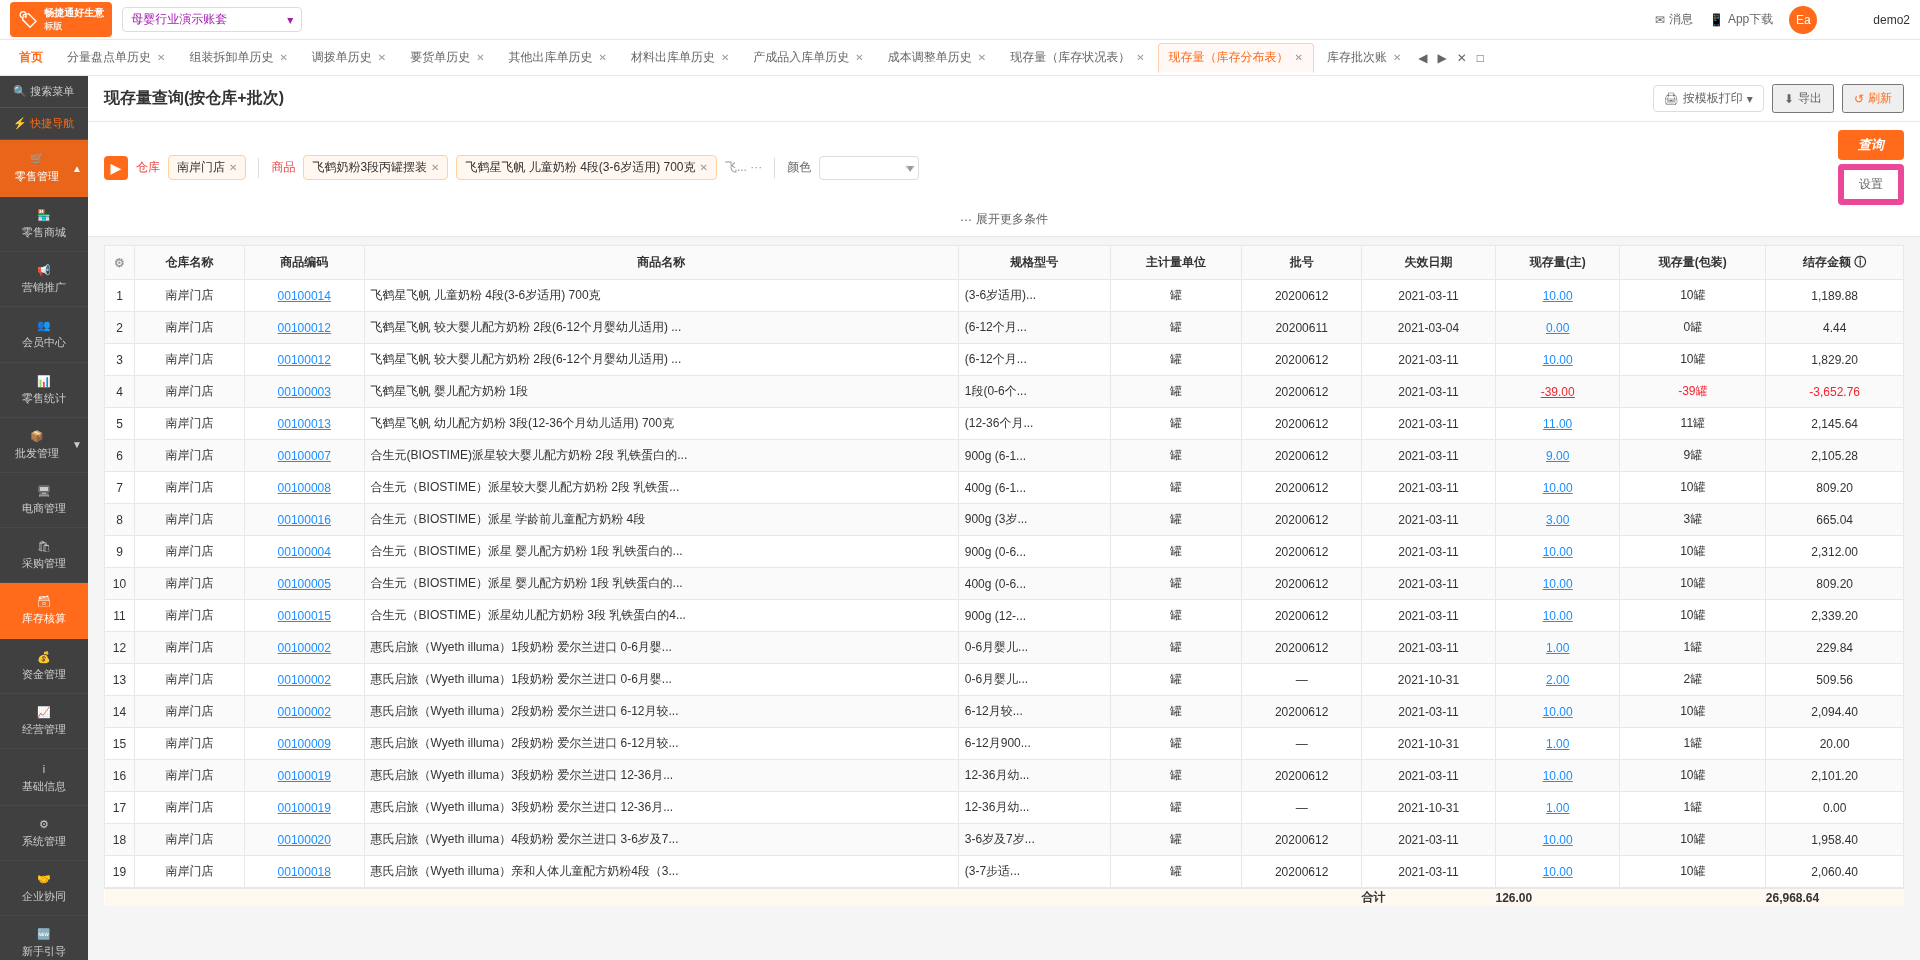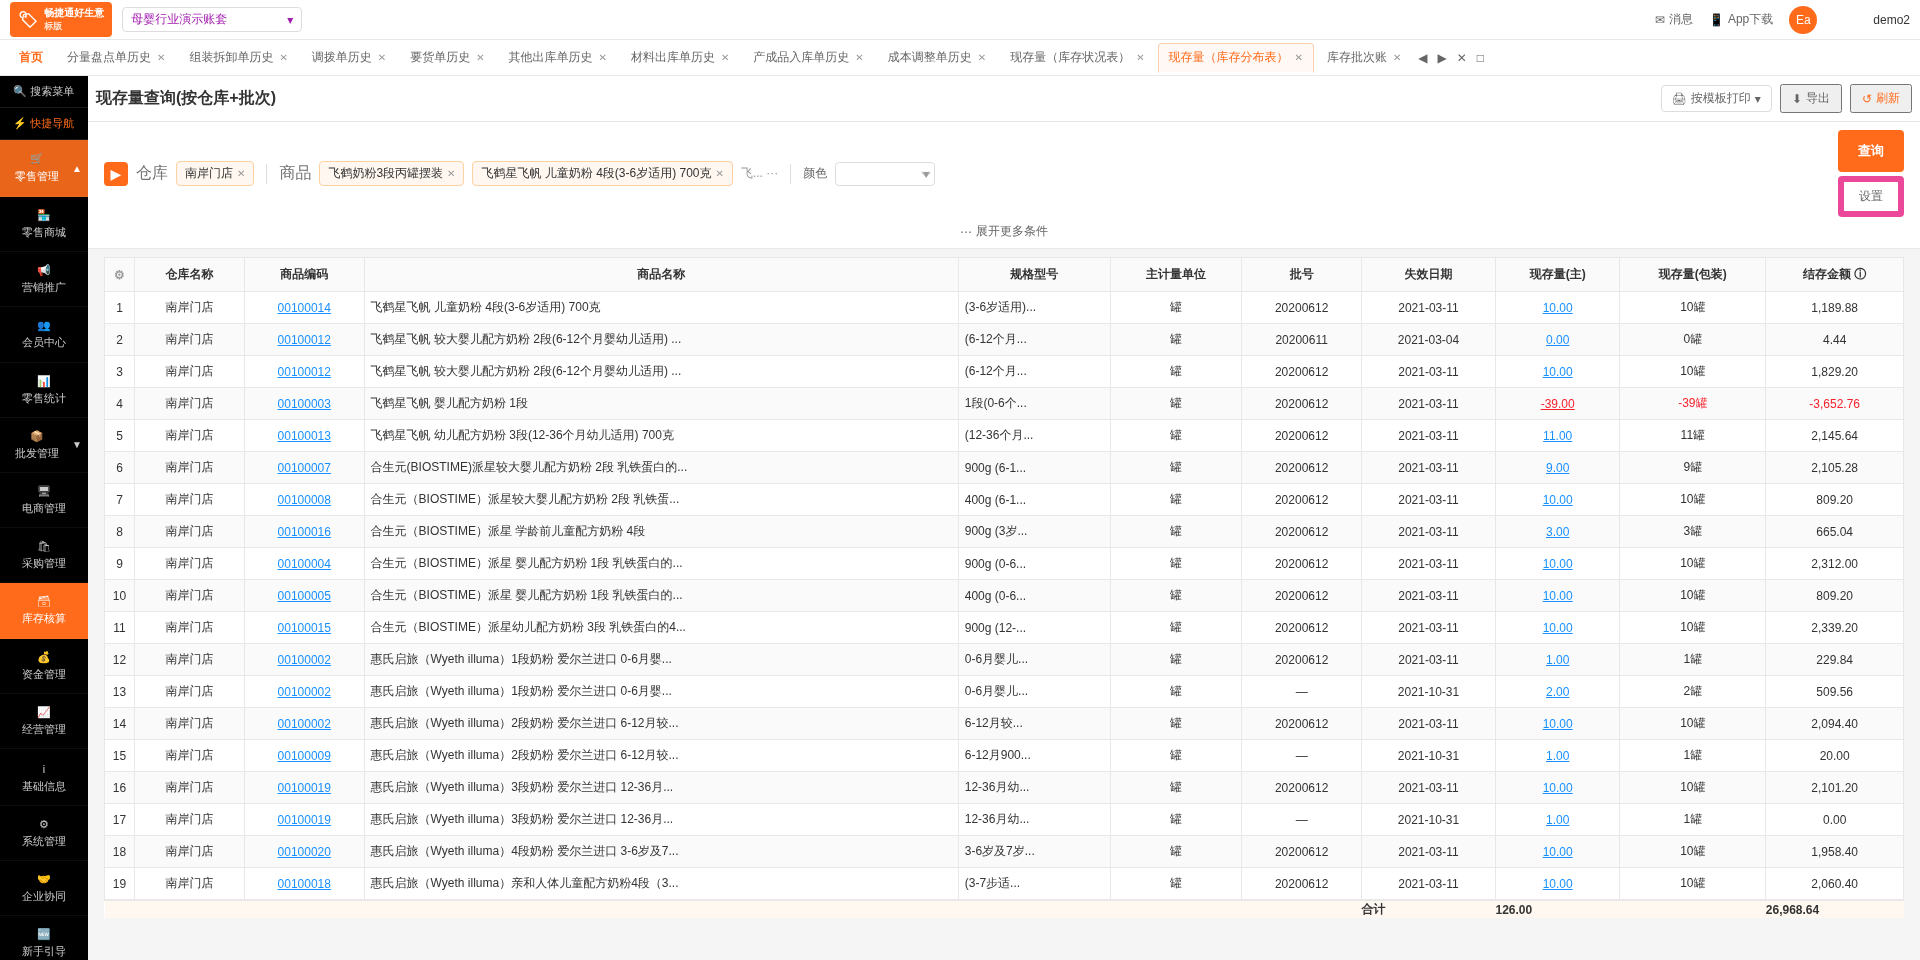--- a/index.html
+++ b/index.html
@@ -47,40 +47,40 @@
     }
     .tab-item.home { color: #ff6b1a; font-weight: bold; }
     .tab-close { font-size: 10px; color: #999; margin-left: 2px; }
     .tab-nav-btn { padding: 2px 4px; cursor: pointer; color: #666; }
 
     
     .main-layout { display: flex; height: calc(100vh - 76px); }
 
     
     .sidebar {
-      width: 88px; background: #000000; color: #ccc;
+      width: 88px; background: #404040; color: #ccc;
       display: flex; flex-direction: column; overflow-y: auto;
       flex-shrink: 0;
     }
     .sidebar-item {
       display: flex; flex-direction: column; align-items: center;
       padding: 12px 4px; cursor: pointer; font-size: 11px;
       border-bottom: 1px solid rgba(255,255,255,0.05);
       text-align: center; gap: 4px;
     }
     .sidebar-item.active { background: #ff6b1a; color: #fff; }
     .sidebar-item .si-label { font-size: 11px; line-height: 1.2; }
 
     
     .content-area { flex: 1; overflow: hidden; display: flex; flex-direction: column; background: #f5f5f5; }
 
     
     .page-header {
       display: flex; align-items: center; justify-content: space-between;
-      padding: 8px 8px; background: #fff; border-bottom: 1px solid #e8e8e8; gap: 36px;
+      padding: 8px 16px; background: #fff; border-bottom: 1px solid #e8e8e8; gap: 36px;
     }
     .page-title { font-size: 16px; font-weight: bold; color: #333; }
     .header-actions { display: flex; align-items: center; gap: 8px; }
     .btn-print {
       display: flex; align-items: center; gap: 4px;
       border: 1px solid #ddd; border-radius: 4px; padding: 4px 10px;
       background: #fff; cursor: pointer; font-size: 12px; color: #666;
     }
     .btn-export { display: flex; align-items: center; gap: 4px; padding: 4px 10px; cursor: pointer; font-size: 12px; color: #666; }
     .btn-refresh { display: flex; align-items: center; gap: 4px; padding: 4px 10px; cursor: pointer; font-size: 12px; color: #ff6b1a; }
@@ -89,42 +89,42 @@
     .filter-area {
       background: #fff; border-bottom: 1px solid #e8e8e8;
       padding: 8px 16px;
     }
     .filter-row { display: flex; align-items: center; gap: 8px; flex-wrap: wrap; }
     .filter-expand-btn {
       display: flex; align-items: center; justify-content: center;
       width: 24px; height: 24px; background: #ff6b1a; color: #fff;
       border-radius: 4px; cursor: pointer; font-size: 14px;
     }
-    .filter-label { color: #737373; font-size: 16px; white-space: nowrap; }
+    .filter-label { color: #ef4444; font-size: 12px; white-space: nowrap; }
     .filter-tag {
       display: flex; align-items: center; gap: 4px;
       background: #fff7f0; border: 1px solid #ffd0a0; border-radius: 4px;
       padding: 3px 8px; font-size: 12px; color: #333;
     }
     .filter-tag .tag-close { color: #999; cursor: pointer; font-size: 10px; }
     .filter-more { color: #999; cursor: pointer; }
     .filter-divider { width: 1px; height: 20px; background: #ddd; margin: 0 4px; }
     .filter-color-label { color: #666; font-size: 12px; }
     .filter-color-select {
       border: 1px solid #ddd; border-radius: 4px; padding: 3px 20px 3px 8px;
       font-size: 12px; background: #fff; min-width: 100px; color: #ccc;
     }
     .expand-more-btn {
       display: flex; align-items: center; gap: 4px;
       margin: 6px auto 0; color: #666; cursor: pointer; font-size: 12px;
       justify-content: center;
     }
     .btn-query {
       background: #ff6b1a; color: #fff; border: none; border-radius: 4px;
-      padding: 12px 20px; cursor: pointer; font-size: 13px; font-weight: bold;
+      padding: 6px 20px; cursor: pointer; font-size: 13px; font-weight: bold; font-style: italic;
     }
     .btn-settings {
       background: #fff; color: #666; border: 6px solid #ec4899; border-radius: 4px;
       padding: 6px 14px; cursor: pointer; font-size: 12px;
     }
     .query-actions { display: flex; flex-direction: column; gap: 4px; }
 
     
     .table-container { flex: 1; overflow: auto; padding: 8px 16px 0; }
     table { width: 100%; border-collapse: collapse; background: #fff; font-size: 12px; }

